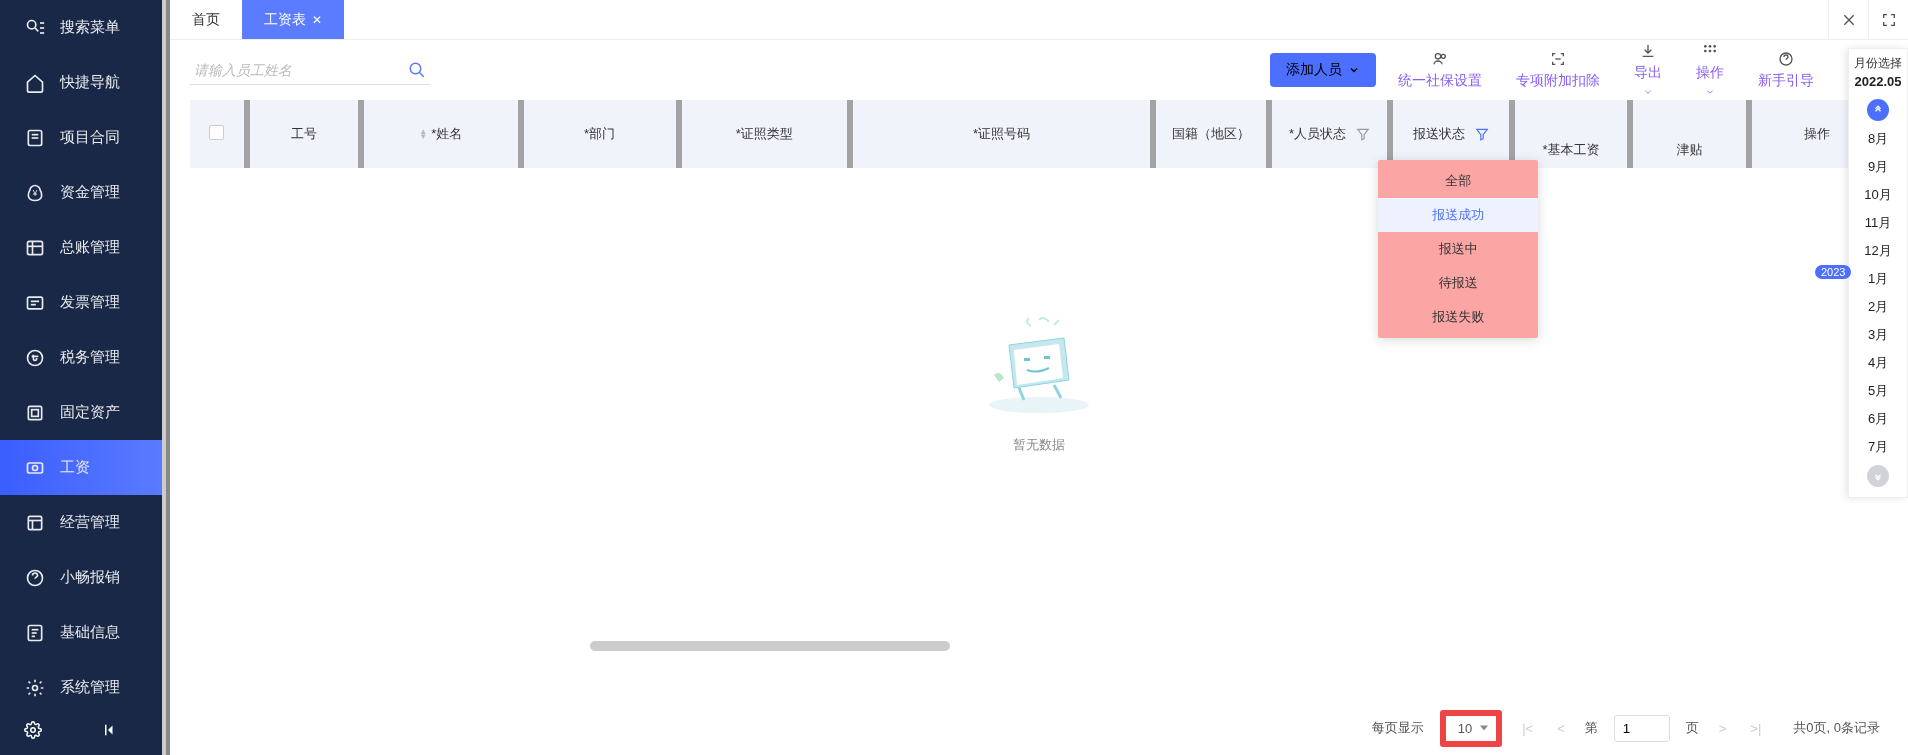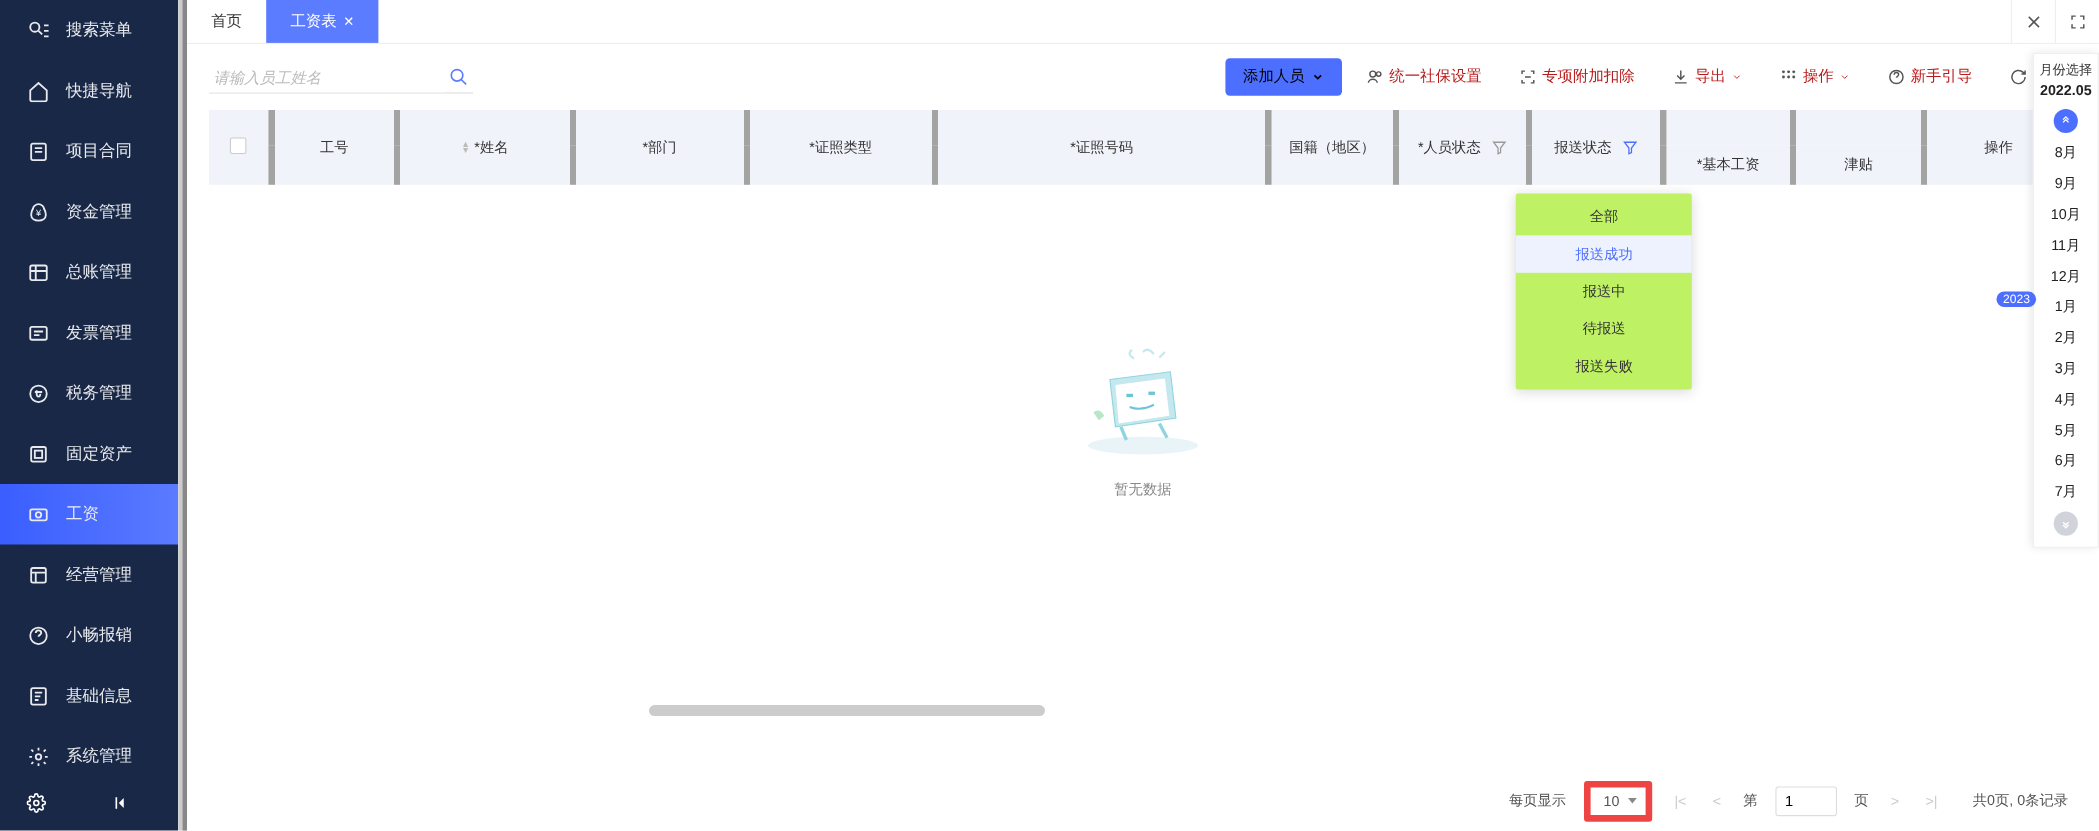--- a/index.html
+++ b/index.html
@@ -28,38 +28,38 @@
 .tab-icon-btn { width: 40px; height: 40px; display: flex; align-items: center; justify-content: center; cursor: pointer; color: #555; border-left: 1px solid #eee; }
 
 
 .toolbar { height: 60px; display: flex; align-items: center; padding: 0 20px; gap: 10px; }
 .search-wrap { display: flex; align-items: center; width: 240px; border-bottom: 1px solid #ddd; }
 .search-input { flex: 1; border: none; outline: none; font-size: 14px; padding: 6px 4px; color: #701a75; font-style: italic; }
 .search-input::placeholder { color: #bbb; }
 .search-btn { color: #5c7cff; cursor: pointer; padding: 4px; }
 .toolbar-spacer { flex: 1; }
 .btn-primary { background: #4d6fff; color: #000000; border: none; padding: 8px 16px; border-radius: 4px; font-size: 14px; cursor: pointer; display: flex; align-items: center; gap: 6px; }
-.toolbar-link { display: flex; align-items: center; gap: 5px; color: #b91c1c; font-size: 14px; cursor: pointer; padding: 0 12px; }
+.toolbar-link { display: flex; align-items: center; gap: 5px; color: #8b5cf6; font-size: 14px; cursor: pointer; padding: 0 12px; flex-direction: column; }
 .toolbar-link .ico { color: #555; }
 
 
 .table-wrap { flex: 1; margin: 0 20px; position: relative; overflow: hidden; }
 .table { width: 100%; border-collapse: collapse; }
 .table thead th { background: #f1f3fb; font-weight: normal; font-size: 13px; color: #333; padding: 0 8px; border-right: 6px solid #a3a3a3; text-align: center; position: relative; }
 .table thead tr.row1 th { height: 68px; }
 .table thead tr.row1 th.span2 { height: 32px; }
 .table thead tr.row2 th { height: 36px; }
 .th-inner { display: flex; align-items: center; justify-content: center; gap: 4px; }
 .sort-icon { display: inline-flex; flex-direction: column; line-height: 5px; color: #bbb; font-size: 8px; }
 .filter-icon { color: #999; cursor: pointer; }
 .filter-icon.active { color: #4d6fff; }
 .checkbox { width: 15px; height: 15px; border: 1px solid #ccc; border-radius: 2px; display: inline-block; cursor: pointer; background: #fff; }
 
 
-.filter-dropdown { position: absolute; top: 76px; left: 0; width: 160px; background: #bef264; box-shadow: 0 2px 12px rgba(0,0,0,0.15); border-radius: 2px; z-index: 20; padding: 4px 0; }
+.filter-dropdown { position: absolute; top: 60px; left: 0; width: 160px; background: #fca5a5; box-shadow: 0 2px 12px rgba(0,0,0,0.15); border-radius: 2px; z-index: 20; padding: 4px 0; }
 .filter-option { padding: 8px 16px; text-align: center; cursor: pointer; font-size: 13px; color: #333; }
 .filter-option.selected { background: #eef2ff; color: #4d6fff; }
 
 
 .empty { position: absolute; top: 200px; left: 50%; transform: translateX(-50%); text-align: center; color: #888; }
 .empty-img { width: 140px; height: 120px; margin: 0 auto 16px; position: relative; }
 
 
 .hscroll { position: absolute; bottom: 50px; left: 400px; width: 360px; height: 10px; background: #ccc; border-radius: 5px; }
 

